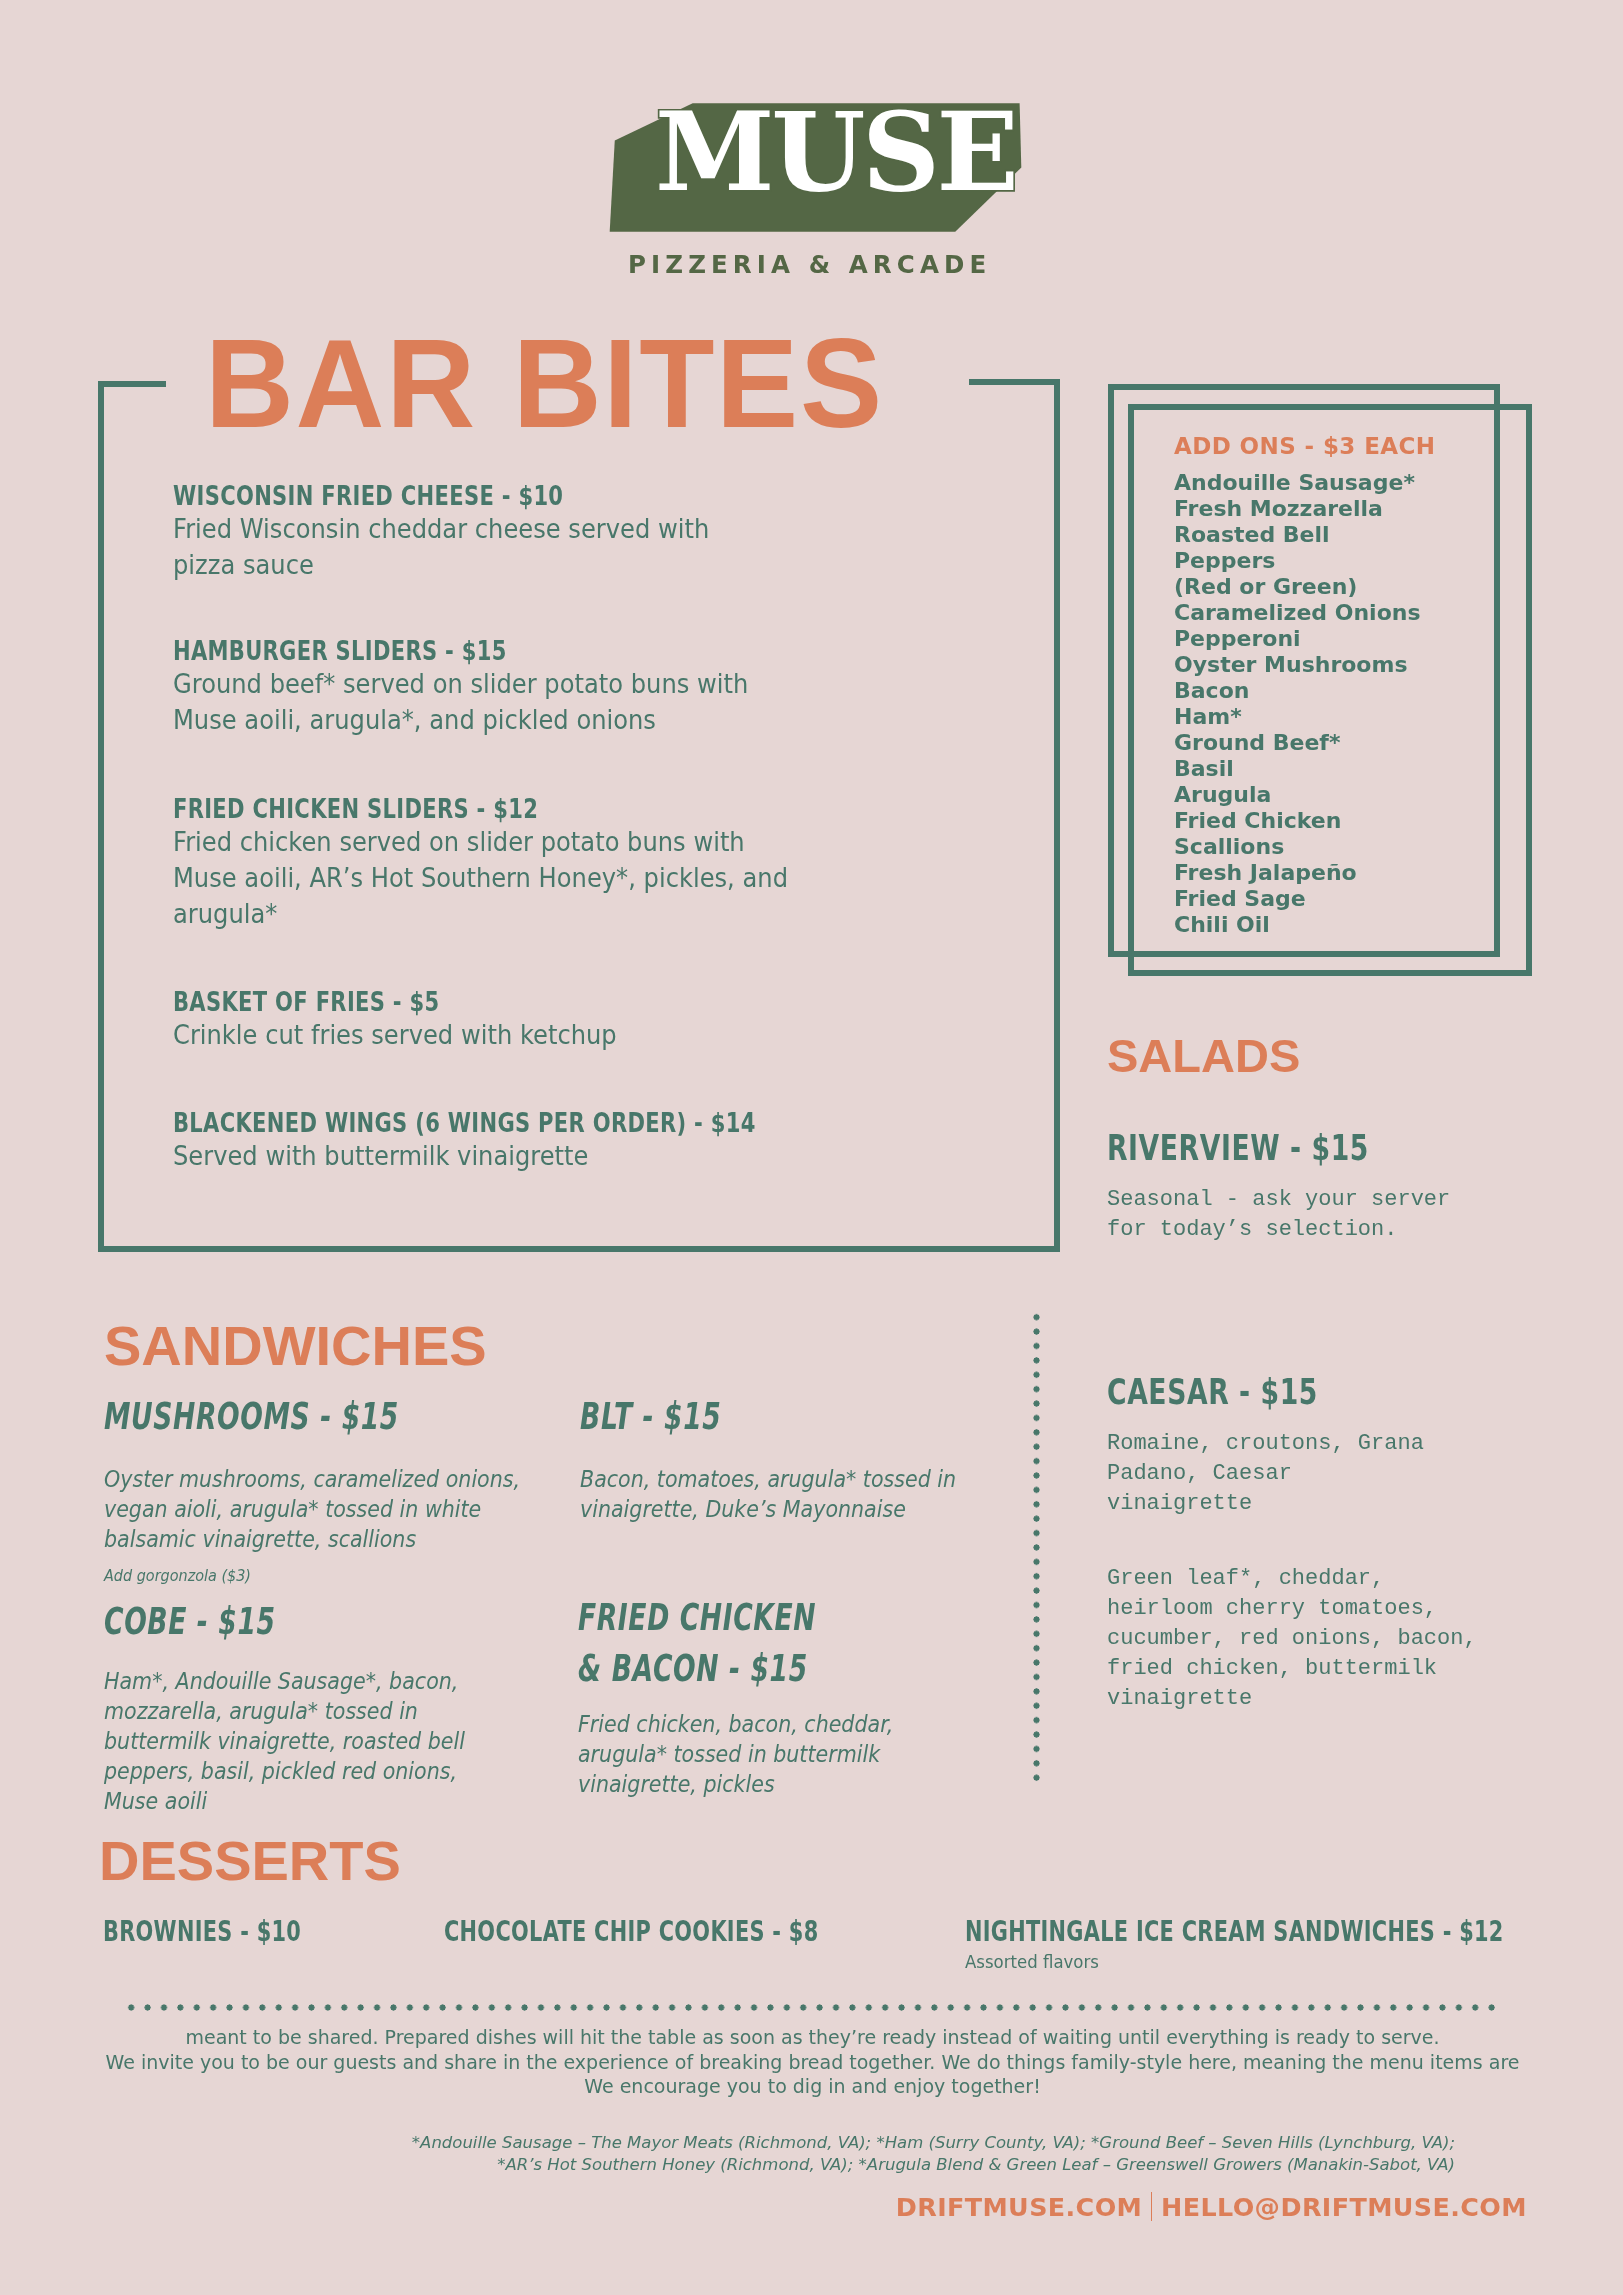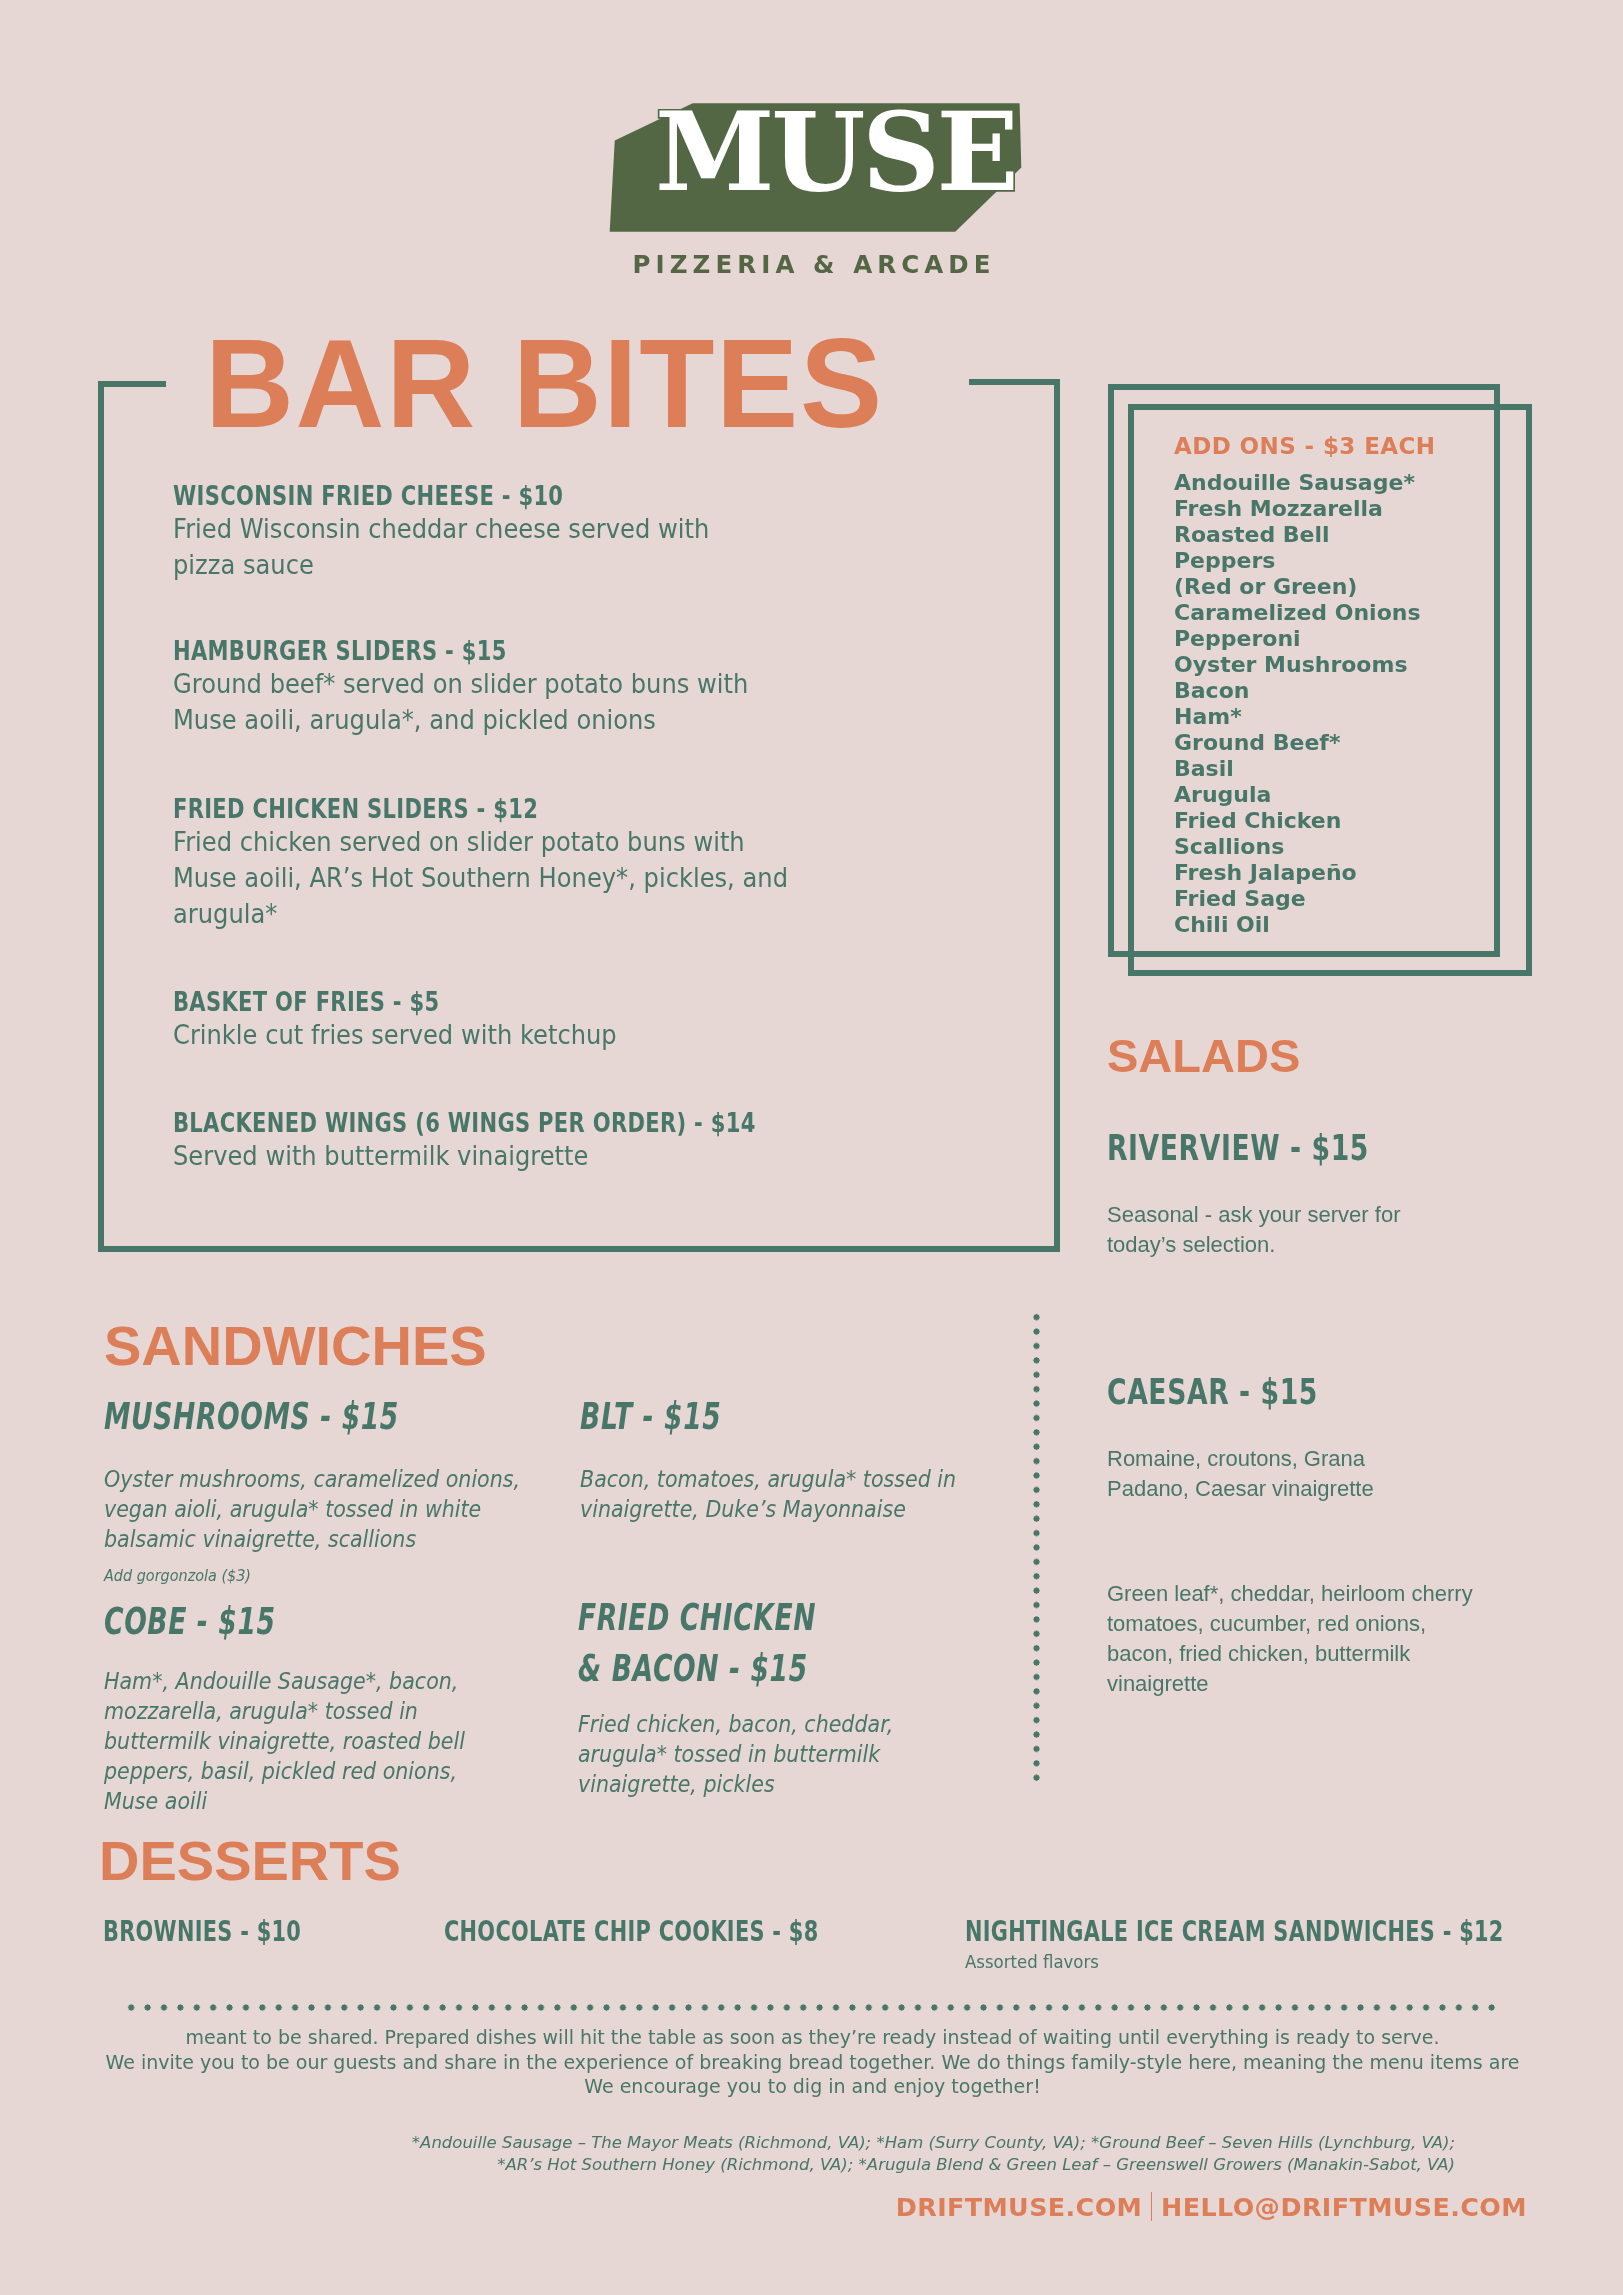--- a/index.html
+++ b/index.html
@@ -12,21 +12,21 @@
   .logo-block { left:608px; top:103px; width:415px; height:129px; }
   .logo-shadow {
     position:absolute; left:0; top:0; width:415px; height:129px;
   }
   .logo-word {
     position:absolute; left:47px; top:-5.1px; font-family:"DejaVu Serif", serif; font-weight:bold;
     font-size:108px; letter-spacing:-3.4px; color:#FFFFFF; line-height:1;
     -webkit-text-stroke:3.4px #546745; paint-order:stroke fill;
   }
   .logo-sub {
-    left:628px; top:250px; width:372px; text-align:center; font-family:"DejaVu Sans", sans-serif;
+    left:628px; top:250px; width:372px; text-align:left; font-family:"DejaVu Sans", sans-serif;
     font-weight:bold; font-size:24.5px; letter-spacing:5.1px; color:#546745;
   }
   
   .h-orange { color:#DC7E58; font-family:"Liberation Sans", sans-serif; font-weight:bold; margin:0; line-height:1; }
   .bar-title { left:205px; top:320px; font-size:127px; letter-spacing:1.7px; transform:scaleX(0.97); transform-origin:left; }
   
   .frame { border:6px solid #48776A; box-sizing:border-box; }
   .bar-frame { left:98px; top:381px; width:962px; height:871px; border-top:none; }
   .bar-top-left { left:98px; top:381px; width:68px; height:6px; background:#48776A; }
   .bar-top-right { left:969px; top:379px; width:91px; height:6px; background:#48776A; }
@@ -39,21 +39,21 @@
   
   .addon-outer { left:1108px; top:384px; width:392px; height:573px; }
   .addon-inner { left:1128px; top:404px; width:404px; height:572px; }
   .addon-title { left:1174px; top:433px; font-size:23px; letter-spacing:0.4px; font-family:"DejaVu Sans", sans-serif; font-weight:bold; color:#DC7E58; }
   .addon-list { left:1174px; top:470px; margin:0; padding:0; list-style:none; }
   .addon-list li { font-family:"DejaVu Sans", sans-serif; font-weight:bold; font-size:22px; line-height:26px; }
   
   .salads-title { left:1107px; top:1032px; font-size:47px; }
   .salad-item { position:absolute; left:1107px; width:440px; }
   .salad-title { font-family:"DejaVu Sans", sans-serif; font-weight:bold; font-size:36px; letter-spacing:0.8px; transform:scaleX(0.74); transform-origin:left; white-space:nowrap; line-height:51px; }
-  .salad-desc { font-family:Liberation Sans, sans-serif; font-size:22px; line-height:30px; margin-top:27px; }
+  .salad-desc { font-family:Liberation Mono, monospace; font-size:22px; line-height:30px; margin-top:12px; }
   
   .sand-title { left:104px; top:1318px; font-size:56px; }
   .sand-item { position:absolute; width:440px;font-style:italic; }
   .sand-name { font-family:"DejaVu Sans", sans-serif; font-weight:bold; font-size:37px; letter-spacing:0.8px; transform:scaleX(0.72); transform-origin:left; white-space:nowrap; line-height:51px; }
   .sand-desc { font-family:"DejaVu Sans", sans-serif; font-size:22.4px; line-height:30px; margin-top:22px; transform:scaleX(0.92); transform-origin:left; width:474px; }
   .sand-note { font-family:"DejaVu Sans", sans-serif; font-size:16px; margin-top:12px; transform:scaleX(0.9); transform-origin:left; }
   .vdots { left:1033px; top:1310px; width:6.8px; height:477px;
     background-image:radial-gradient(circle, #48776A 2.8px, transparent 3.2px);
     background-size:6.8px 14.4px; background-repeat:repeat-y; }
   

